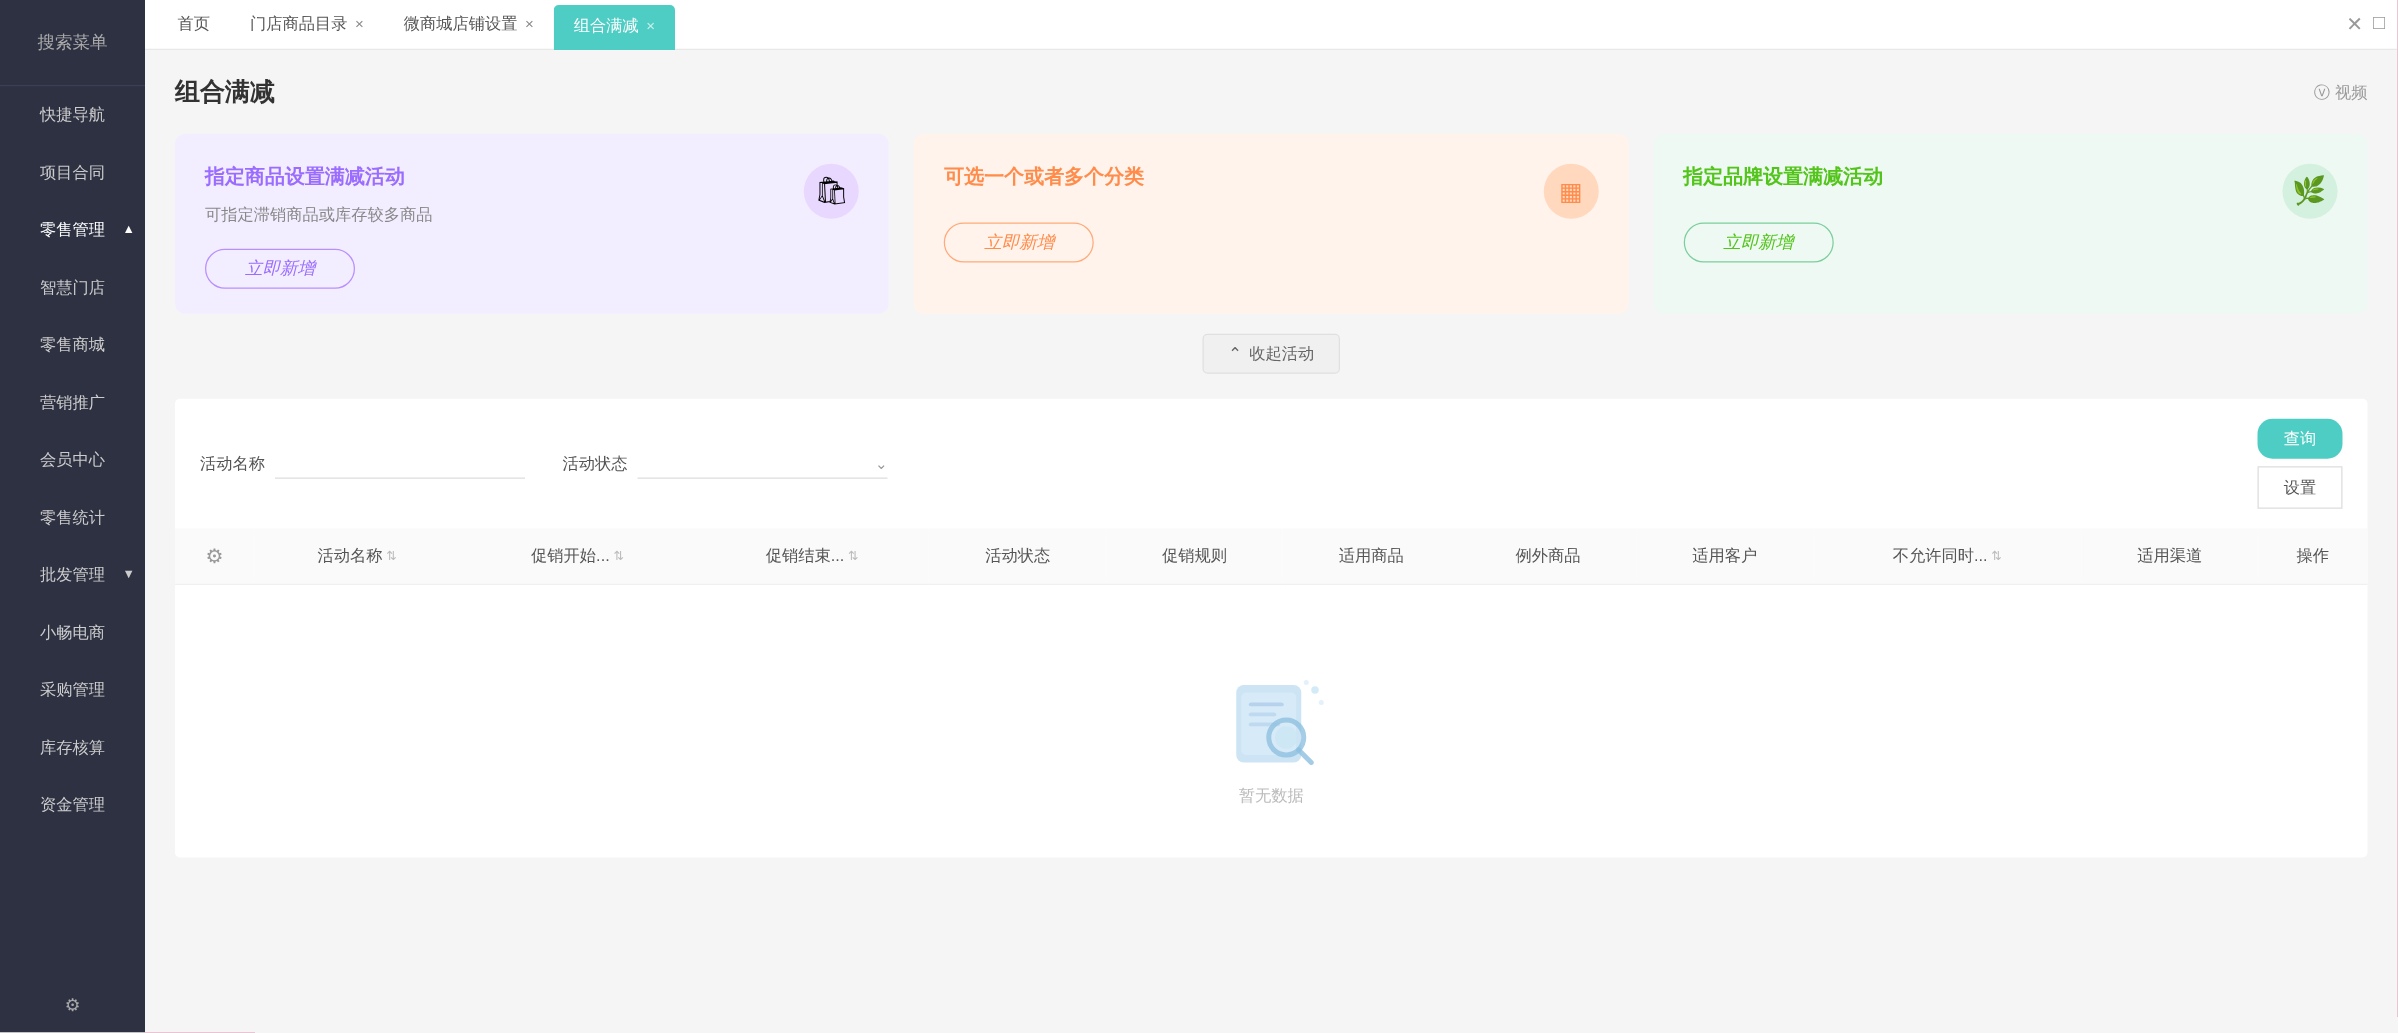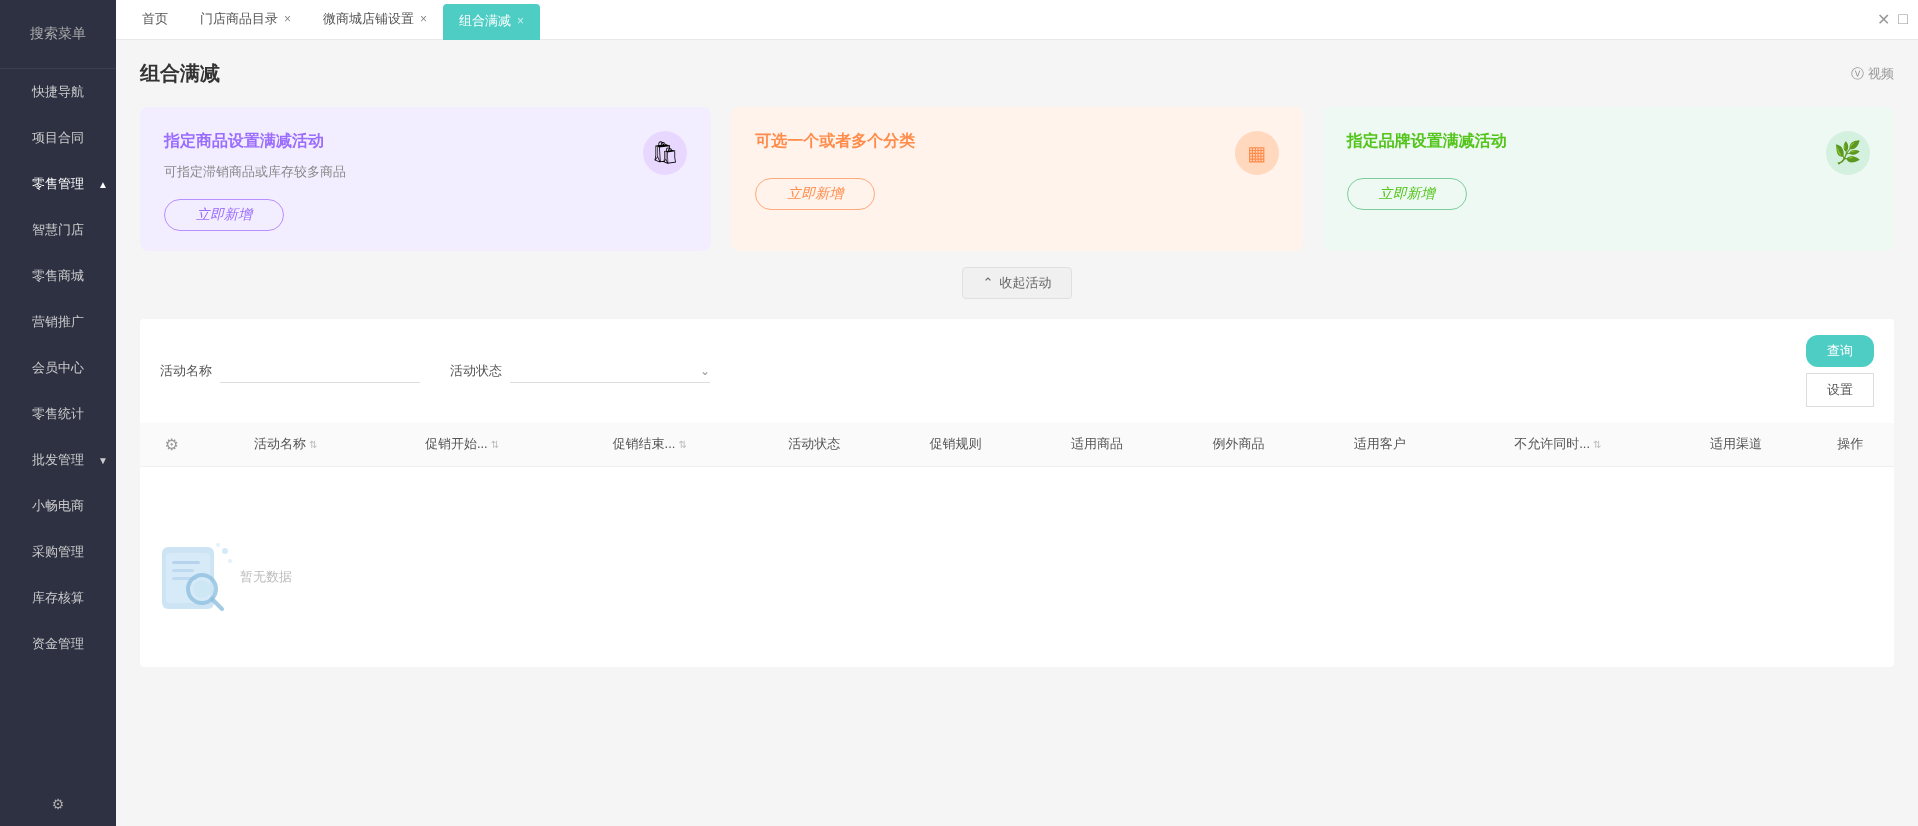--- a/index.html
+++ b/index.html
@@ -310,21 +310,21 @@
       align-items: center;
       justify-content: center;
       gap: 3px;
     }
     .sort-icon { color: #bbb; font-size: 10px; }
     .th-gear { color: #999; font-size: 16px; }
 
     
     .empty-state {
       display: flex;
-      flex-direction: row;
+      flex-direction: column;
       align-items: center;
       padding: 60px 0 40px;
     }
     .empty-text {
       color: #bbb;
       font-size: 13px;
     }
 
     
     .empty-svg { width: 100px; height: 100px; }

